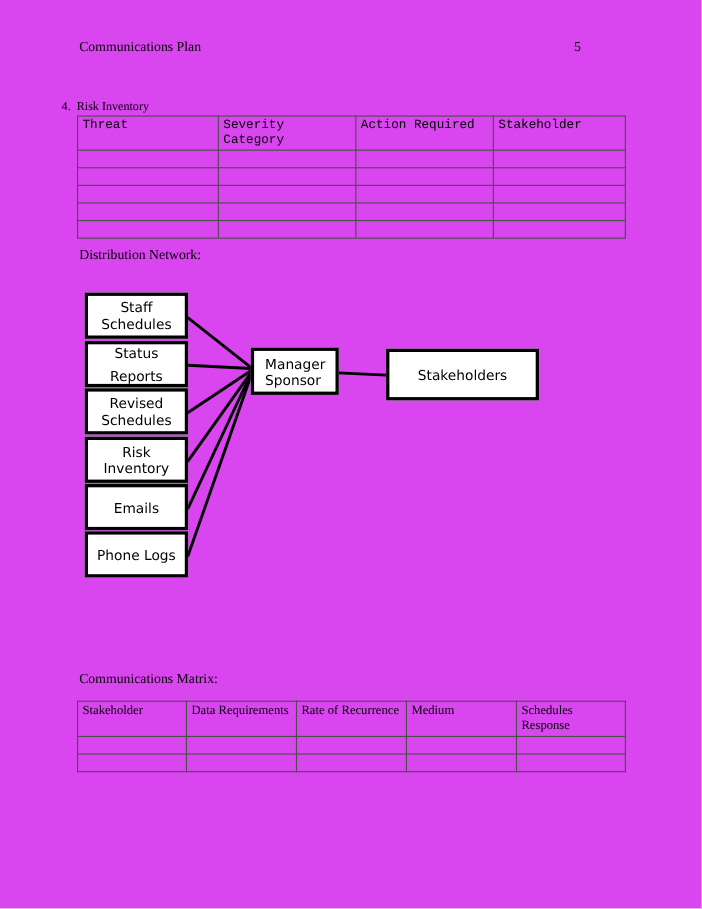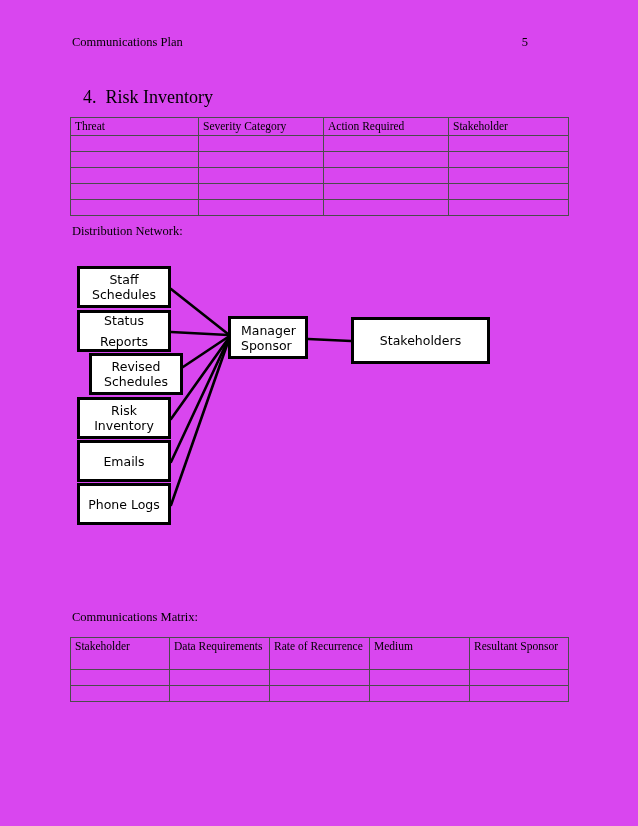--- a/index.html
+++ b/index.html
@@ -31,23 +31,23 @@
     font-size: 12.5px;
     line-height: 16px;
   }
   .doc-header .page-no {
     font-size: 12.5px;
   }
 
   
   .list-item {
     position: absolute;
-    left: 83px;
+    left: 56px;
     top: 89px;
-    font-size: 18px;
+    font-size: 11px;
     line-height: 16px;
     white-space: pre;
   }
 
   
   .section-heading {
     position: absolute;
     left: 72px;
     font-weight: normal;
     font-size: 12.5px;
@@ -74,22 +74,23 @@
     font-size: 11.5px;
     line-height: 14px;
     color: #000;
   }
   table.doc-table tr.empty-row td {
     height: 13px;
   }
 
   #risk-table {
     left: 70px;
-    top: 117px;
+    top: 105px;
     width: 498px;
+    font-family: Liberation Mono, monospace;
   }
   #risk-table th { height: 15px; }
 
   #matrix-table {
     left: 70px;
     top: 637px;
     width: 498px;
   }
   #matrix-table th { height: 29px; }
 
@@ -121,21 +122,21 @@
     justify-content: center;
     align-items: center;
     text-align: center;
     pointer-events: auto;
   }
   .node span { display: block; white-space: pre; }
 
   .node.source { left: 77px; width: 94px; height: 42px; }
   #node-staff-meetings     { top: 266px; }
   #node-status-reports     { top: 310px; justify-content: space-between; }
-  #node-revised-schedules  { top: 353px; margin-left: 12px; }
+  #node-revised-schedules  { top: 353px; }
   #node-risk-inventory     { top: 397px; }
   #node-emails             { top: 440px; }
   #node-phone-logs         { top: 483px; }
 
   #node-manager-sponsor {
     left: 228px;
     top: 316px;
     width: 80px;
     height: 43px;
     align-items: flex-start;
@@ -266,21 +267,21 @@
         <col style="width:100px">
         <col style="width:100px">
         <col style="width:99px">
     </colgroup>
     <thead>
       <tr>
         <th>Stakeholder</th>
         <th>Data Requirements</th>
         <th>Rate of Recurrence</th>
         <th>Medium</th>
-        <th>Resultant Sponsor</th>
+        <th>Schedules Response</th>
       </tr>
     </thead>
     <tbody>
       <tr class="empty-row">
         <td></td>
         <td></td>
         <td></td>
         <td></td>
         <td></td>
       </tr>

